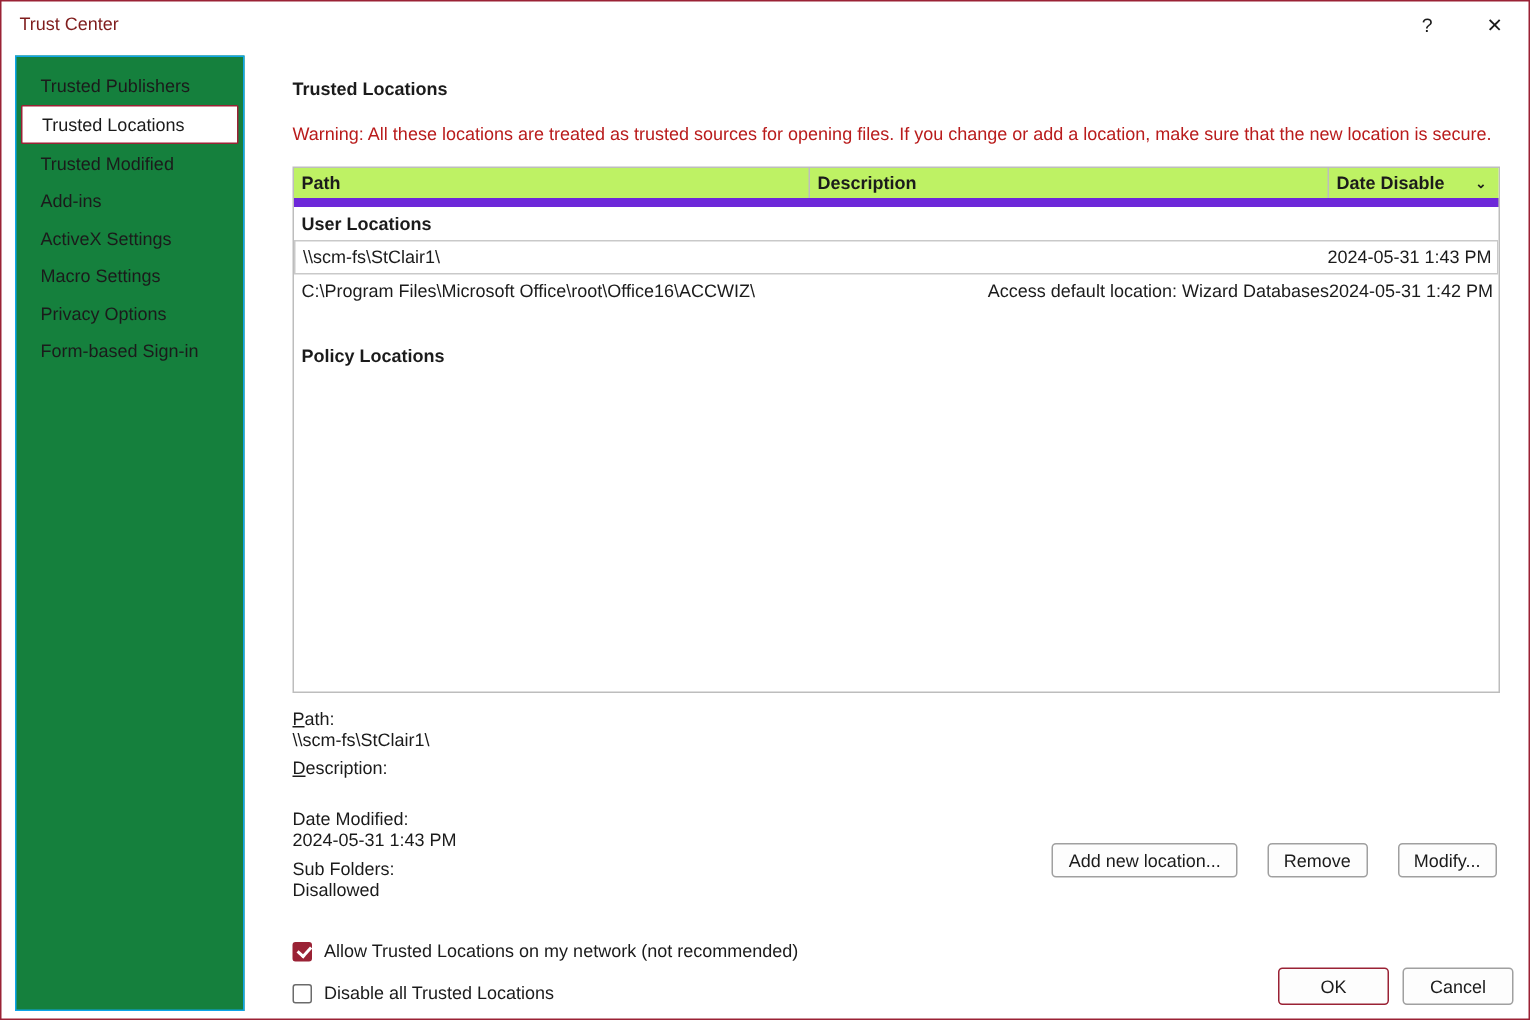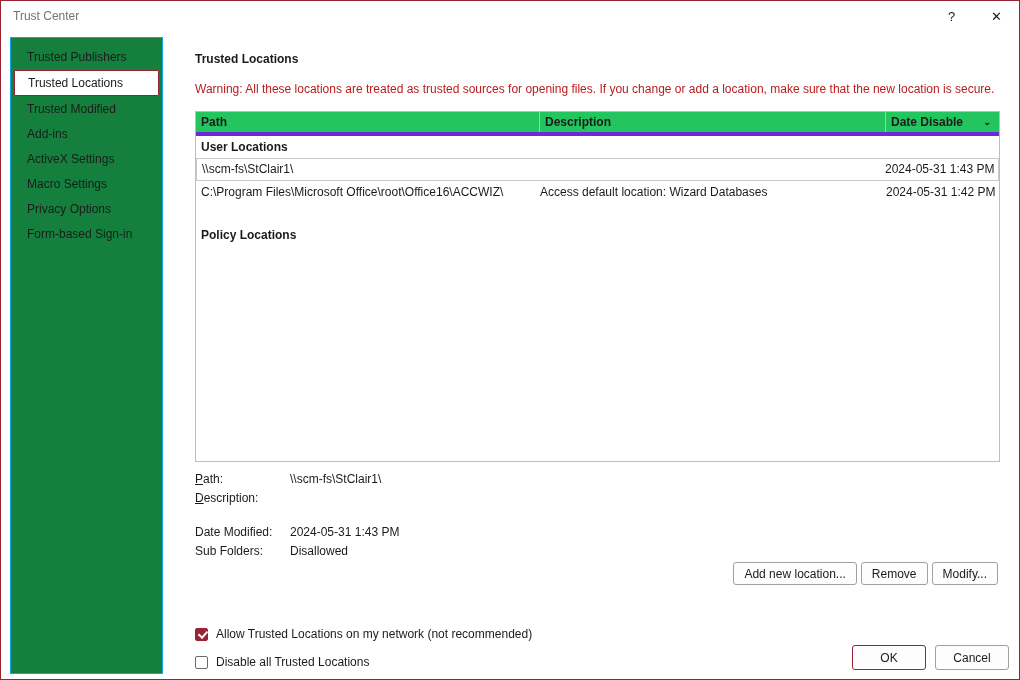--- a/index.html
+++ b/index.html
@@ -26,21 +26,21 @@
   
   .titlebar {
     height: 30px;
     display: flex;
     align-items: center;
     padding-left: 12px;
     box-sizing: border-box;
   }
   .title-text {
     font-size: 12px;
-    color: #737373;
+    color: #7f1d1d;
     text-align: right;
   }
   .titlebar-buttons {
     margin-left: auto;
     display: flex;
     height: 30px;
   }
   .tb-btn {
     width: 45px;
     height: 30px;
@@ -113,22 +113,22 @@
     top: 74px;
     width: 805px;
     height: 351px;
     border: 1px solid #bdbdbd;
     background: #ffffff;
     box-sizing: border-box;
   }
   .list-header {
     display: flex;
     height: 20px;
-    border-bottom: 4px solid #6d28d9;
-    background: #22c55e;
+    border-bottom: 6px solid #6d28d9;
+    background: #bef264;
     font-weight: bold;
     font-size: 12px;
   }
   .hcell {
     padding-left: 5px;
     line-height: 20px;
     box-sizing: border-box;
     border-right: 1px solid #bdbdbd;
     position: relative;
     cursor: default;
@@ -157,50 +157,51 @@
     font-size: 12px;
     box-sizing: border-box;
   }
   .row.selected {
     border: 1px solid #c9c9c9;
     background: #ffffff;
     height: 23px;
     line-height: 21px;
   }
   .cell-path { width: 344px; padding-left: 5px; box-sizing: border-box; white-space: nowrap; overflow: hidden;}
-  .cell-desc { width: 346px; box-sizing: border-box; white-space: nowrap; overflow: hidden;}
+  .cell-desc { width: 346px; box-sizing: border-box; white-space: nowrap; overflow: hidden; text-align: right;}
   .cell-date { width: 113px; box-sizing: border-box; text-align: right; padding-right: 4px; white-space: nowrap;}
   
   .details {
     position: absolute;
     left: 14px;
     top: 435px;
     width: 805px;
     font-size: 12px;
   }
   .detail-row {
     display: flex;
     margin-bottom: 5px;
+    flex-direction: column;
   }
   .detail-label {
     width: 95px;
     color: #1b1b1b;
   }
   .detail-value {
     color: #1b1b1b;
   }
   .detail-gap { height: 15px; }
   u { text-decoration: underline; }
   
   .btn-row {
     position: absolute;
     right: 11px;
     top: 525px;
     display: flex;
-    gap: 4px;
+    gap: 20px;
   }
   .btn {
     height: 23px;
     border: 1px solid #a0a0a0;
     background: #fdfdfd;
     border-radius: 3px;
     font-size: 12px;
     font-family: "Liberation Sans", sans-serif;
     color: #1b1b1b;
     padding: 0 10px;

